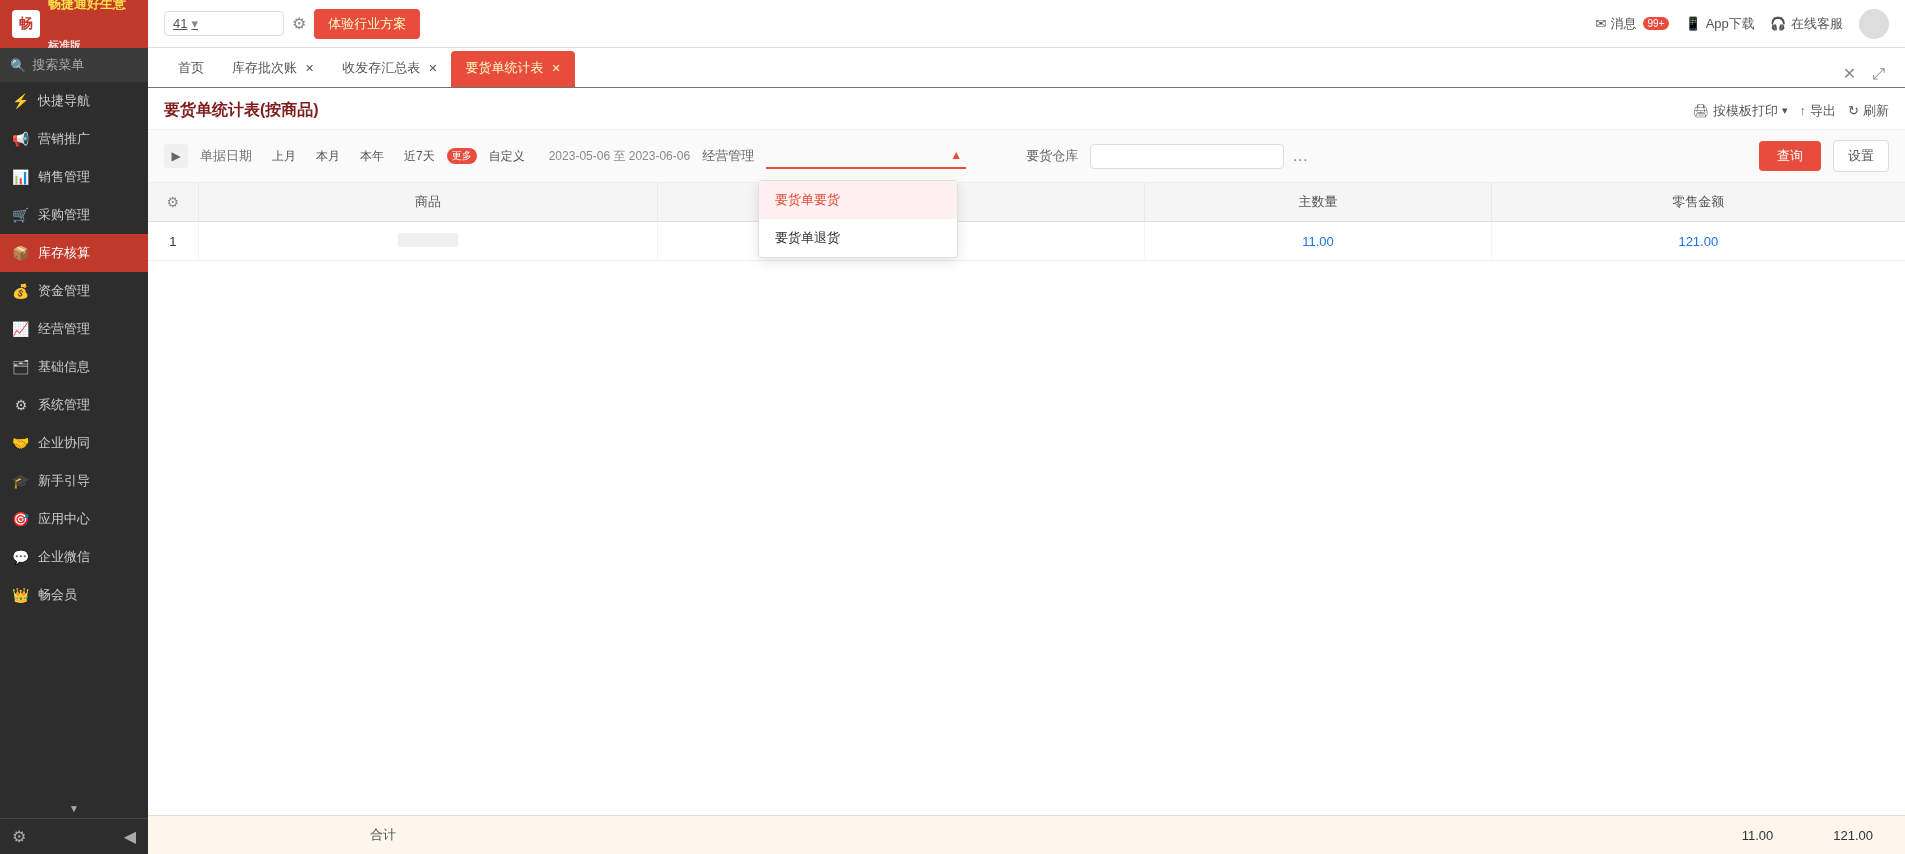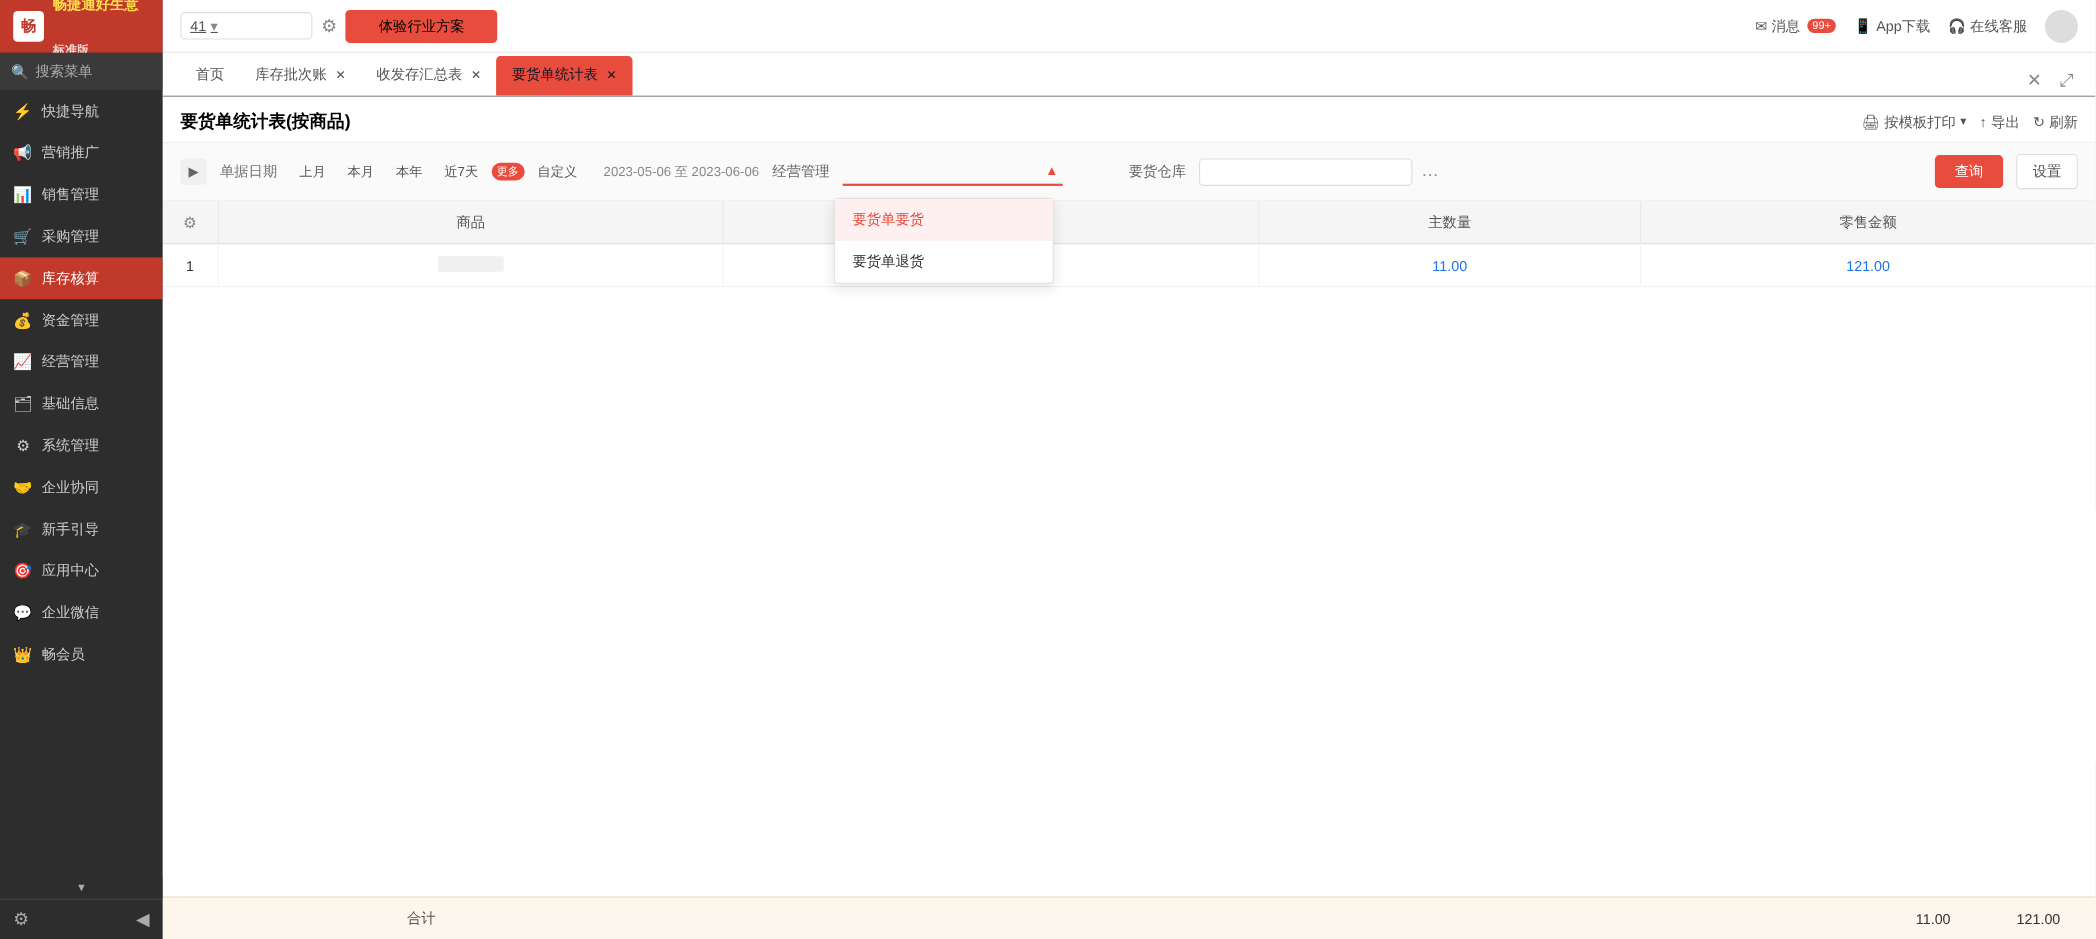--- a/index.html
+++ b/index.html
@@ -111,24 +111,24 @@
       border-radius: 4px;
       padding: 4px 8px;
       font-size: 13px;
       color: #555;
       cursor: pointer;
       min-width: 120px;
       text-decoration: underline;
     }
     .trial-btn {
       background: #e74c3c;
-      color: #000000;
+      color: #fef9c3;
       border: none;
       border-radius: 4px;
-      padding: 6px 30px;
+      padding: 6px 14px;
       font-size: 13px;
       cursor: pointer;
       font-family: inherit;
     }
     .gear-icon { color: #888; cursor: pointer; font-size: 16px; }
 
     .topbar-right {
       display: flex;
       align-items: center;
       gap: 16px;
@@ -172,21 +172,21 @@
       font-size: 13px;
       color: #555;
       cursor: pointer;
       border-bottom: 2px solid transparent;
       display: flex;
       align-items: center;
       gap: 4px;
       white-space: nowrap;
     }
     .tab.active {
-      color: #0f172a;
+      color: #fef9c3;
       background: #e74c3c;
       border-radius: 4px 4px 0 0;
       border-bottom: 2px solid #e74c3c;
     }
     .tab .close-x { font-size: 11px; color: inherit; margin-left: 4px; }
     .tab-actions { margin-left: auto; display: flex; align-items: center; gap: 8px; }
     .tab-action-btn { font-size: 16px; color: #888; cursor: pointer; padding: 4px; }
 
     
     .page-content {
@@ -199,21 +199,21 @@
     }
 
     
     .page-header {
       padding: 12px 16px 8px;
       display: flex;
       align-items: center;
       justify-content: space-between;
       border-bottom: 1px solid #f0f0f0;
     }
-    .page-title { font-size: 16px; font-weight: bold; color: #000000; }
+    .page-title { font-size: 16px; font-weight: bold; color: #7f1d1d; }
     .page-header-actions { display: flex; align-items: center; gap: 12px; }
     .header-action-btn {
       display: flex;
       align-items: center;
       gap: 4px;
       color: #555;
       cursor: pointer;
       font-size: 13px;
     }
 

